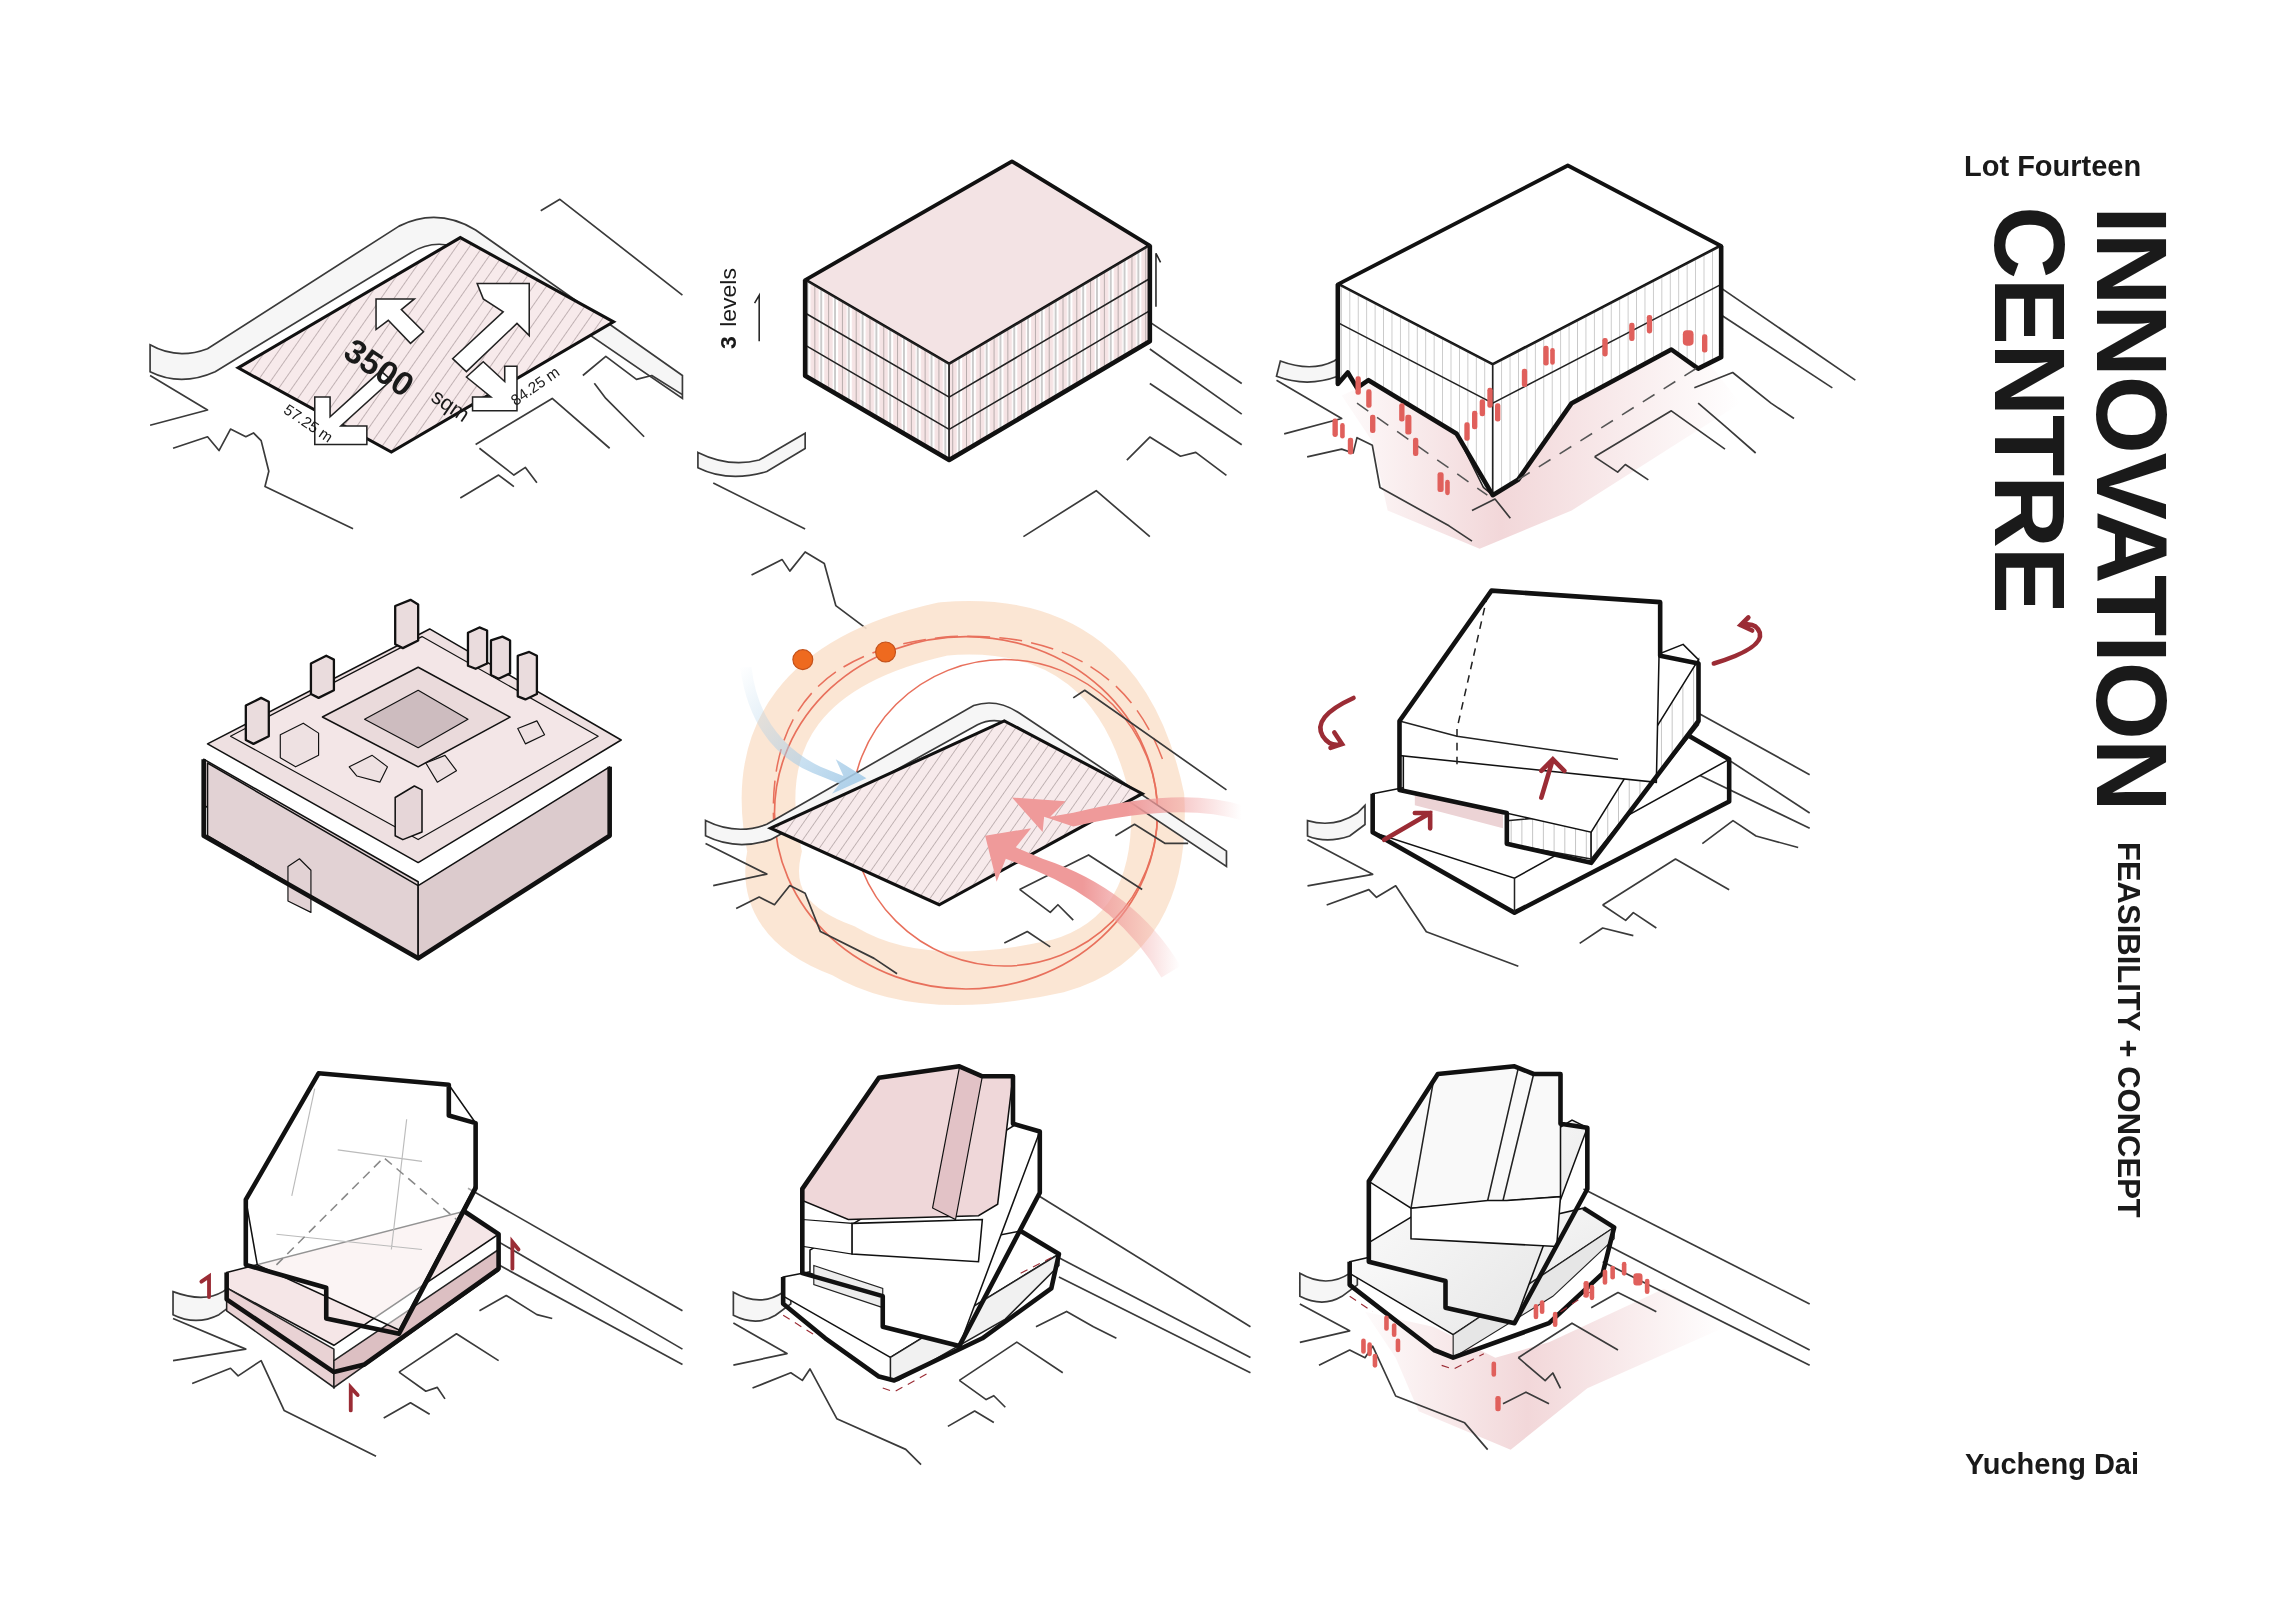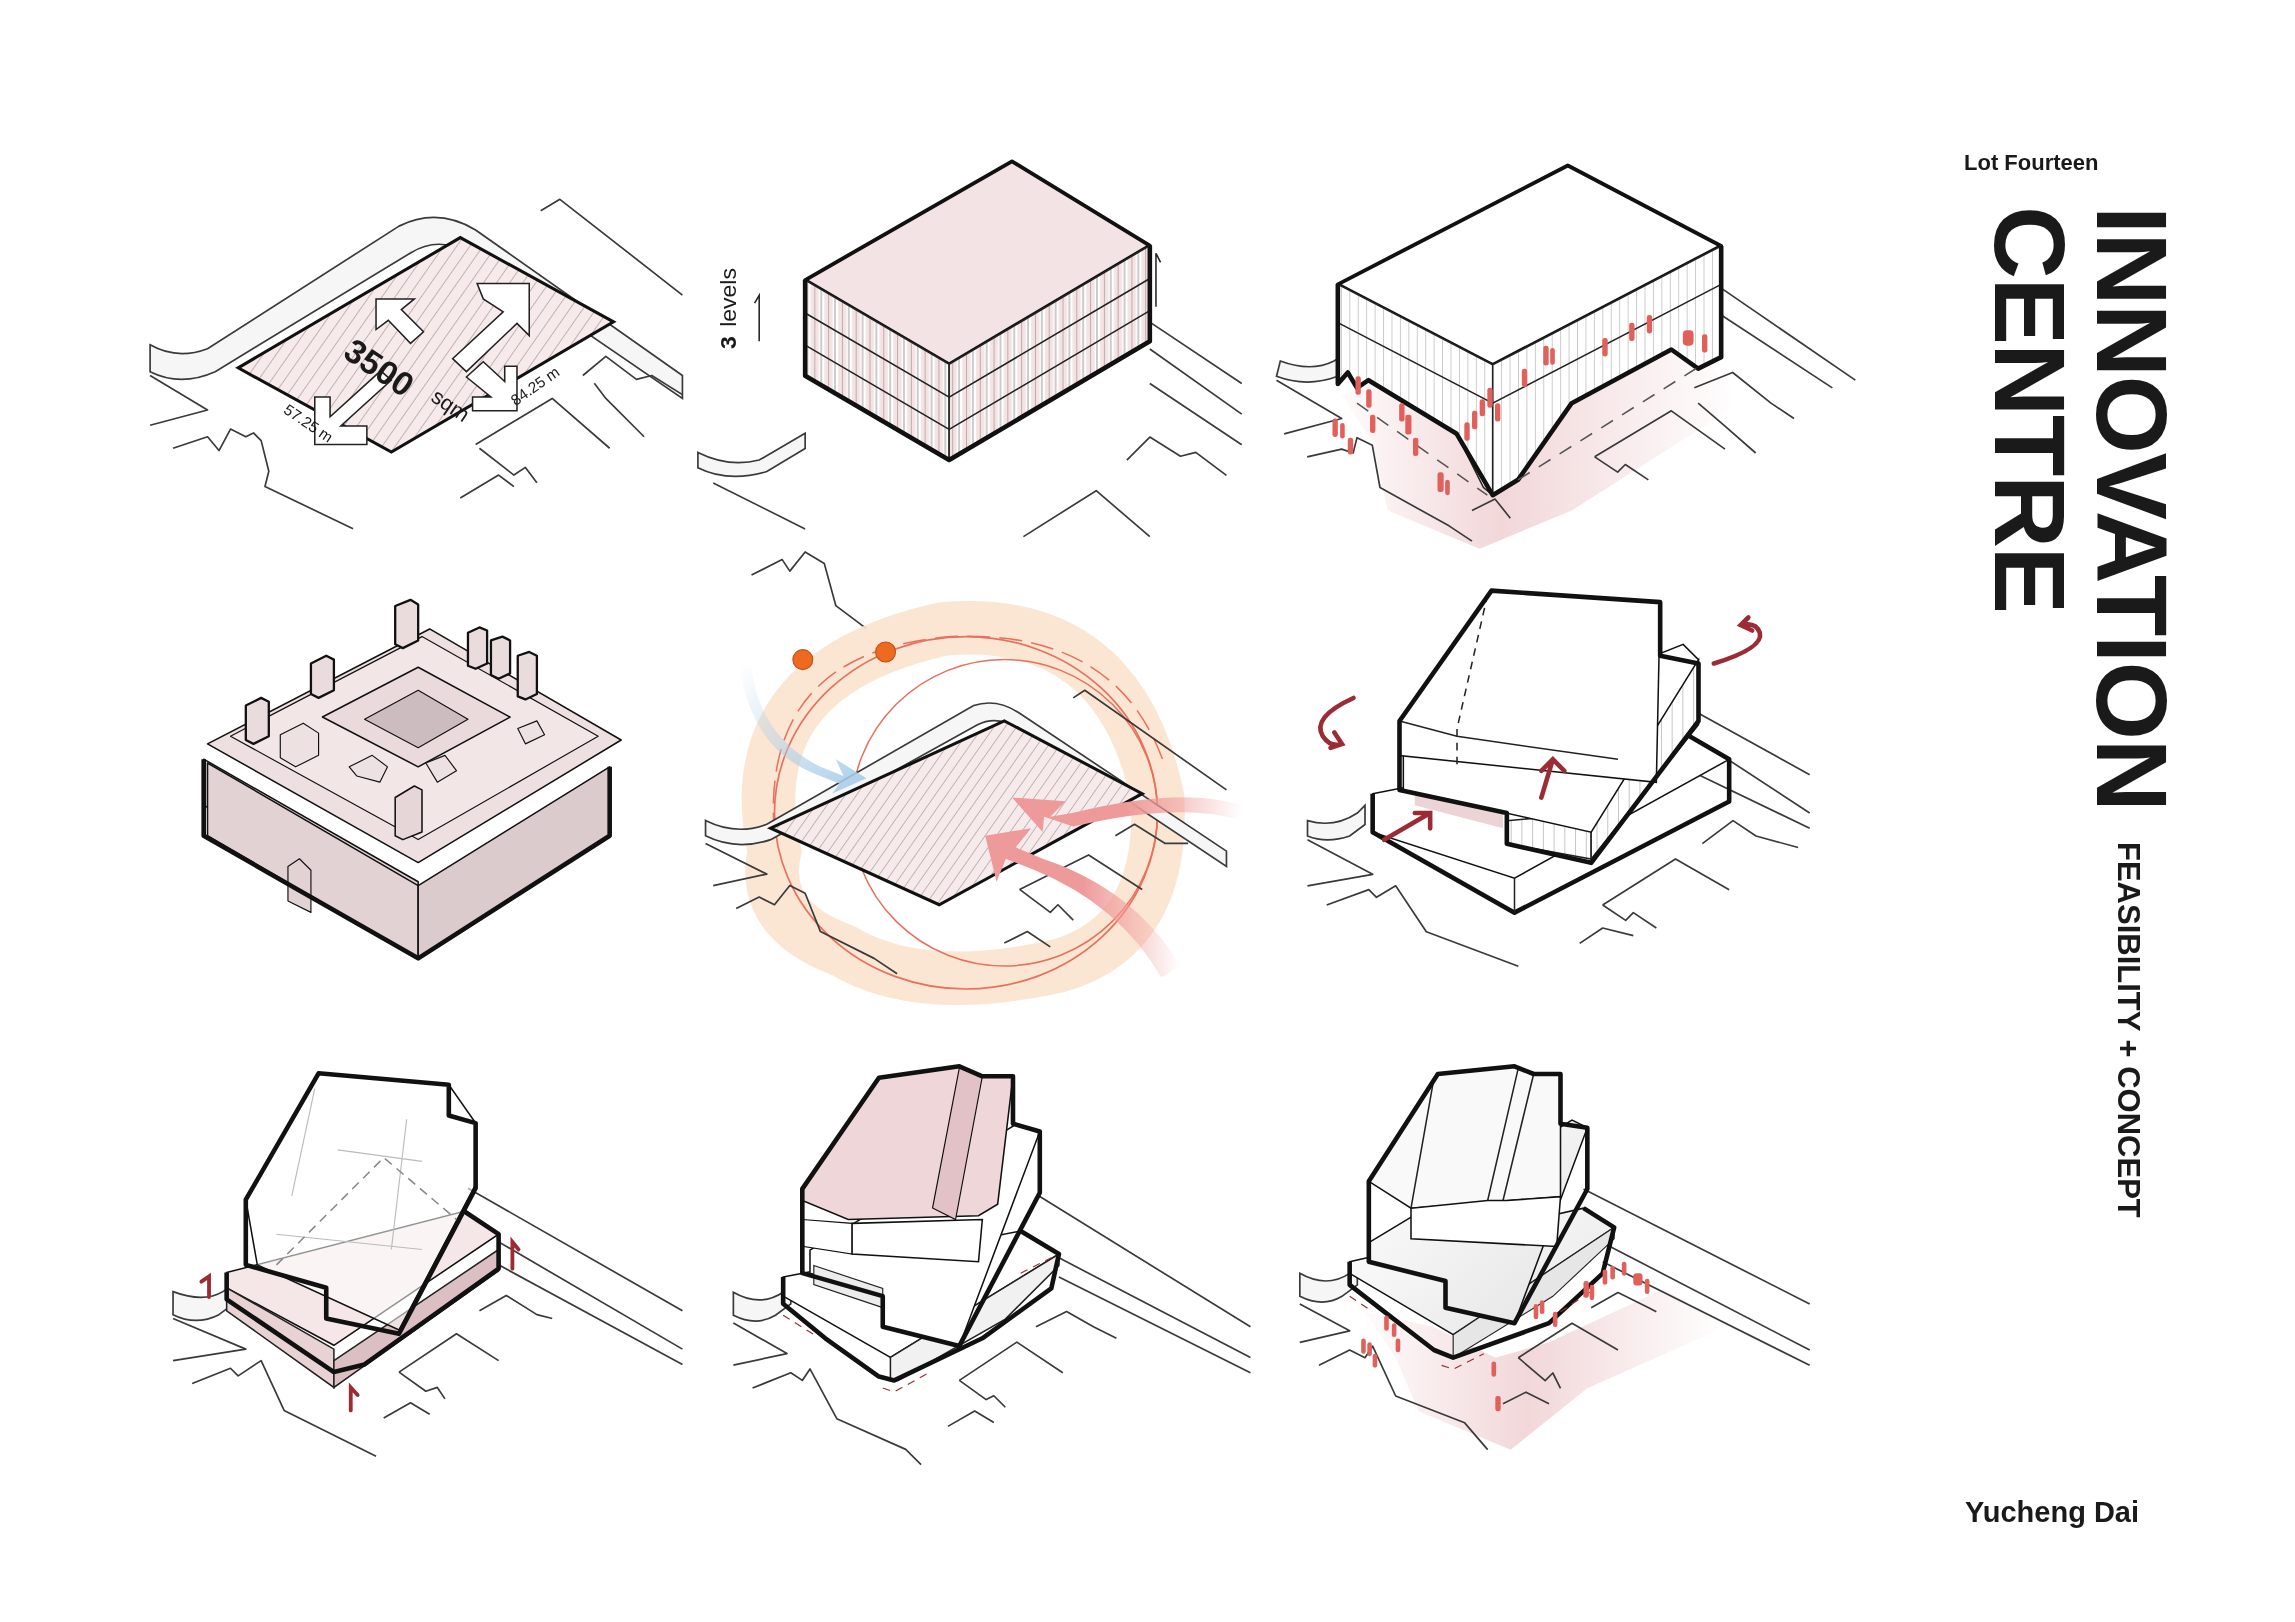--- a/index.html
+++ b/index.html
@@ -4,26 +4,26 @@
 <style>
   html, body { margin:0; padding:0; background:#ffffff; }
   body { width:2295px; height:1623px; position:relative; overflow:hidden; font-family:"Liberation Sans", sans-serif; color:#1a1a1a; }
   .panel { position:absolute; }
   .panel svg { width:100%; height:100%; display:block; overflow:visible; }
   .ctx { fill:none; stroke:#3a3a3a; stroke-width:2.2; stroke-linejoin:round; }
   .road { fill:#f6f6f6; stroke:#3a3a3a; stroke-width:2.2; }
   .bold { fill:none; stroke:#111; stroke-width:6; stroke-linejoin:round; }
   .thin { fill:none; stroke:#222; stroke-width:2; }
   .svgtext { font-family:"Liberation Sans", sans-serif; fill:#1a1a1a; }
-  .subtitle { position:absolute; left:1964px; top:150px; font-size:22px; font-weight:700; letter-spacing:0px; white-space:nowrap; }
+  .subtitle { position:absolute; left:1964px; top:150px; font-size:29px; font-weight:700; letter-spacing:0px; white-space:nowrap; }
   .vtext { position:absolute; white-space:nowrap; transform-origin:0 0; transform:rotate(90deg); font-weight:700; line-height:1; }
   .title-line1 { left:2182px; top:206px; font-size:101px; letter-spacing:-1.5px; }
   .title-line2 { left:2080px; top:206px; font-size:101px; letter-spacing:-1.5px; }
   .tagline { left:2144px; top:842px; font-size:31px; letter-spacing:0px; }
-  .author { position:absolute; left:1965px; top:1448px; font-size:29px; font-weight:700; white-space:nowrap;margin-top:48px; }
+  .author { position:absolute; left:1965px; top:1448px; font-size:29px; font-weight:700; white-space:nowrap; }
 </style>
 </head>
 <body>
 
 <div class="panel" style="left:146px; top:184px; width:552px; height:360px;">
   <svg viewBox="0 0 720 470">
     <defs>
       <pattern id="hatch1" patternUnits="userSpaceOnUse" width="14" height="14" patternTransform="rotate(35)">
         <rect width="14" height="14" fill="#f7eaeb"></rect>
         <line x1="0" y1="0" x2="0" y2="14" stroke="#8a7a7c" stroke-width="1.3"></line>

